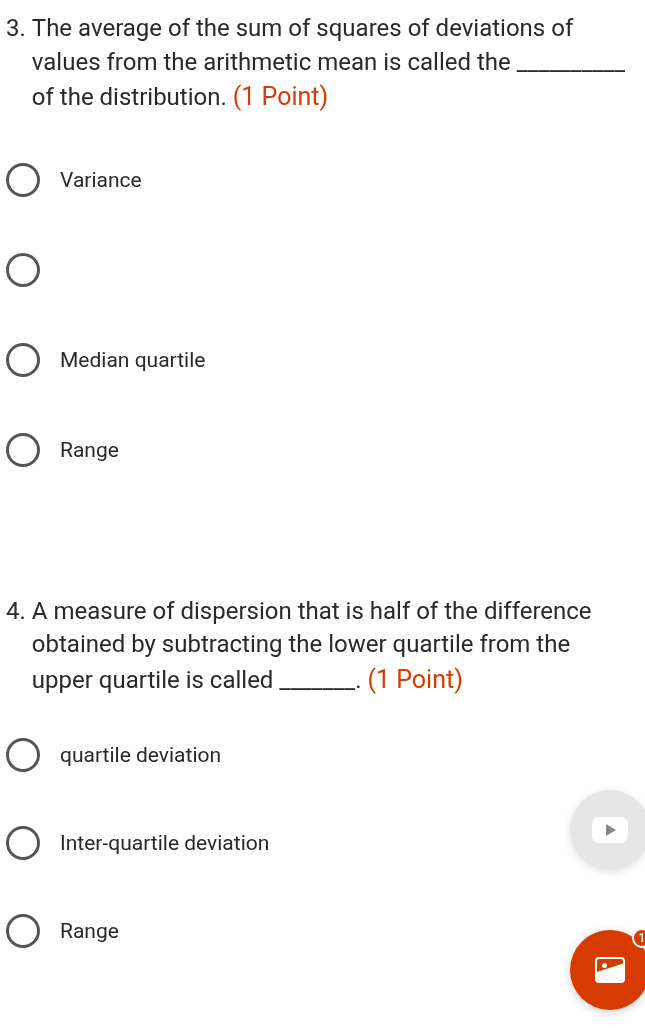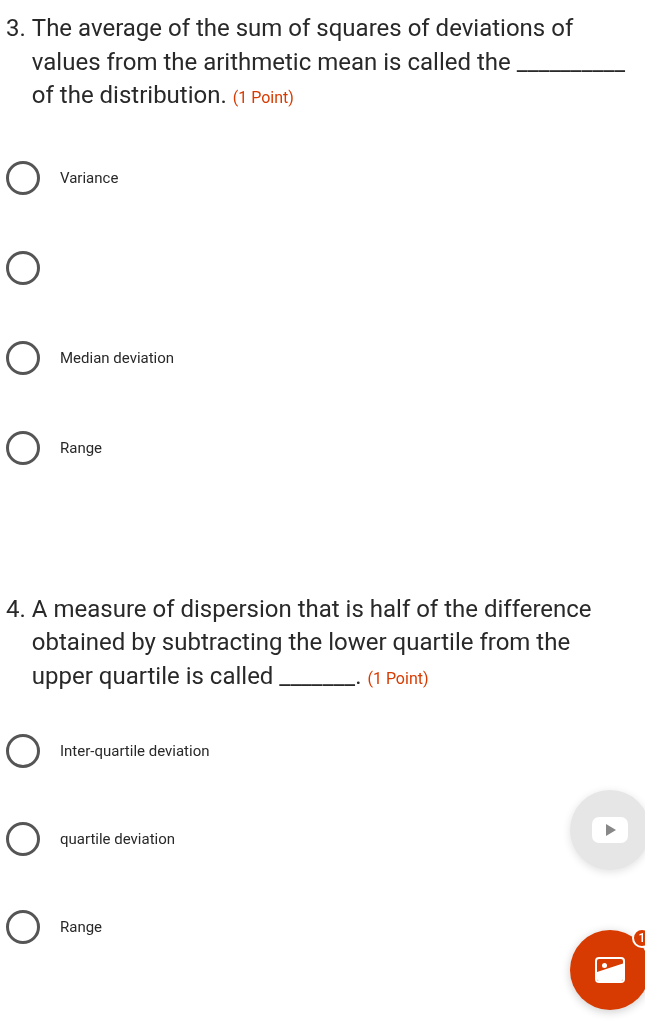--- a/index.html
+++ b/index.html
@@ -32,42 +32,42 @@
       padding-left: 2px;
     }
     .question-text {
       font-size: 24px;
       color: #292929;
       line-height: 1.4;
       flex: 1;
     }
     .points {
       color: #d83b01;
-      font-size: 16px;
+      font-size: 25px;
     }
     .options {
       padding-left: 6px;
     }
     .option-row {
       display: flex;
       align-items: center;
       margin-bottom: 56px;
       cursor: pointer;
     }
     .radio-circle {
       width: 34px;
       height: 34px;
       border: 3px solid #555;
       border-radius: 50%;
       flex-shrink: 0;
       margin-right: 20px;
       background: #fff;
     }
     .option-label {
-      font-size: 15px;
+      font-size: 21px;
       color: #292929;
     }
     .q4-margin {
       margin-top: 30px;
     }
     .q4 .question-header {
       margin-bottom: 40px;
     }
     .q4 .option-row {
       margin-bottom: 54px;
@@ -178,46 +178,46 @@
   <div class="options">
     <div class="option-row">
       <div class="radio-circle"></div>
       <div class="option-label">Variance</div>
     </div>
     <div class="option-row">
       <div class="radio-circle"></div>
     </div>
     <div class="option-row">
       <div class="radio-circle"></div>
-      <div class="option-label">Median deviation</div>
+      <div class="option-label">Median quartile</div>
     </div>
     <div class="option-row">
       <div class="radio-circle"></div>
       <div class="option-label">Range</div>
     </div>
   </div>
 </div>
 
 <div class="question-block q4 q4-margin">
   <div class="question-header">
     <div class="question-number">4.</div>
     <div class="question-text">
       <span>A measure of dispersion that is half of the difference obtained by subtracting the lower quartile from the upper quartile is called _______.</span>
       <span> </span>
       <span class="points">(1 Point)</span>
     </div>
   </div>
   <div class="options">
     <div class="option-row">
       <div class="radio-circle"></div>
+      <div class="option-label">quartile deviation</div>
+    </div>
+    <div class="option-row">
+      <div class="radio-circle"></div>
       <div class="option-label">Inter-quartile deviation</div>
-    </div>
-    <div class="option-row">
-      <div class="radio-circle"></div>
-      <div class="option-label">quartile deviation</div>
     </div>
     <div class="option-row">
       <div class="radio-circle"></div>
       <div class="option-label">Range</div>
     </div>
   </div>
 </div>
 
 <div class="floating-play">
   <div class="play-inner">

